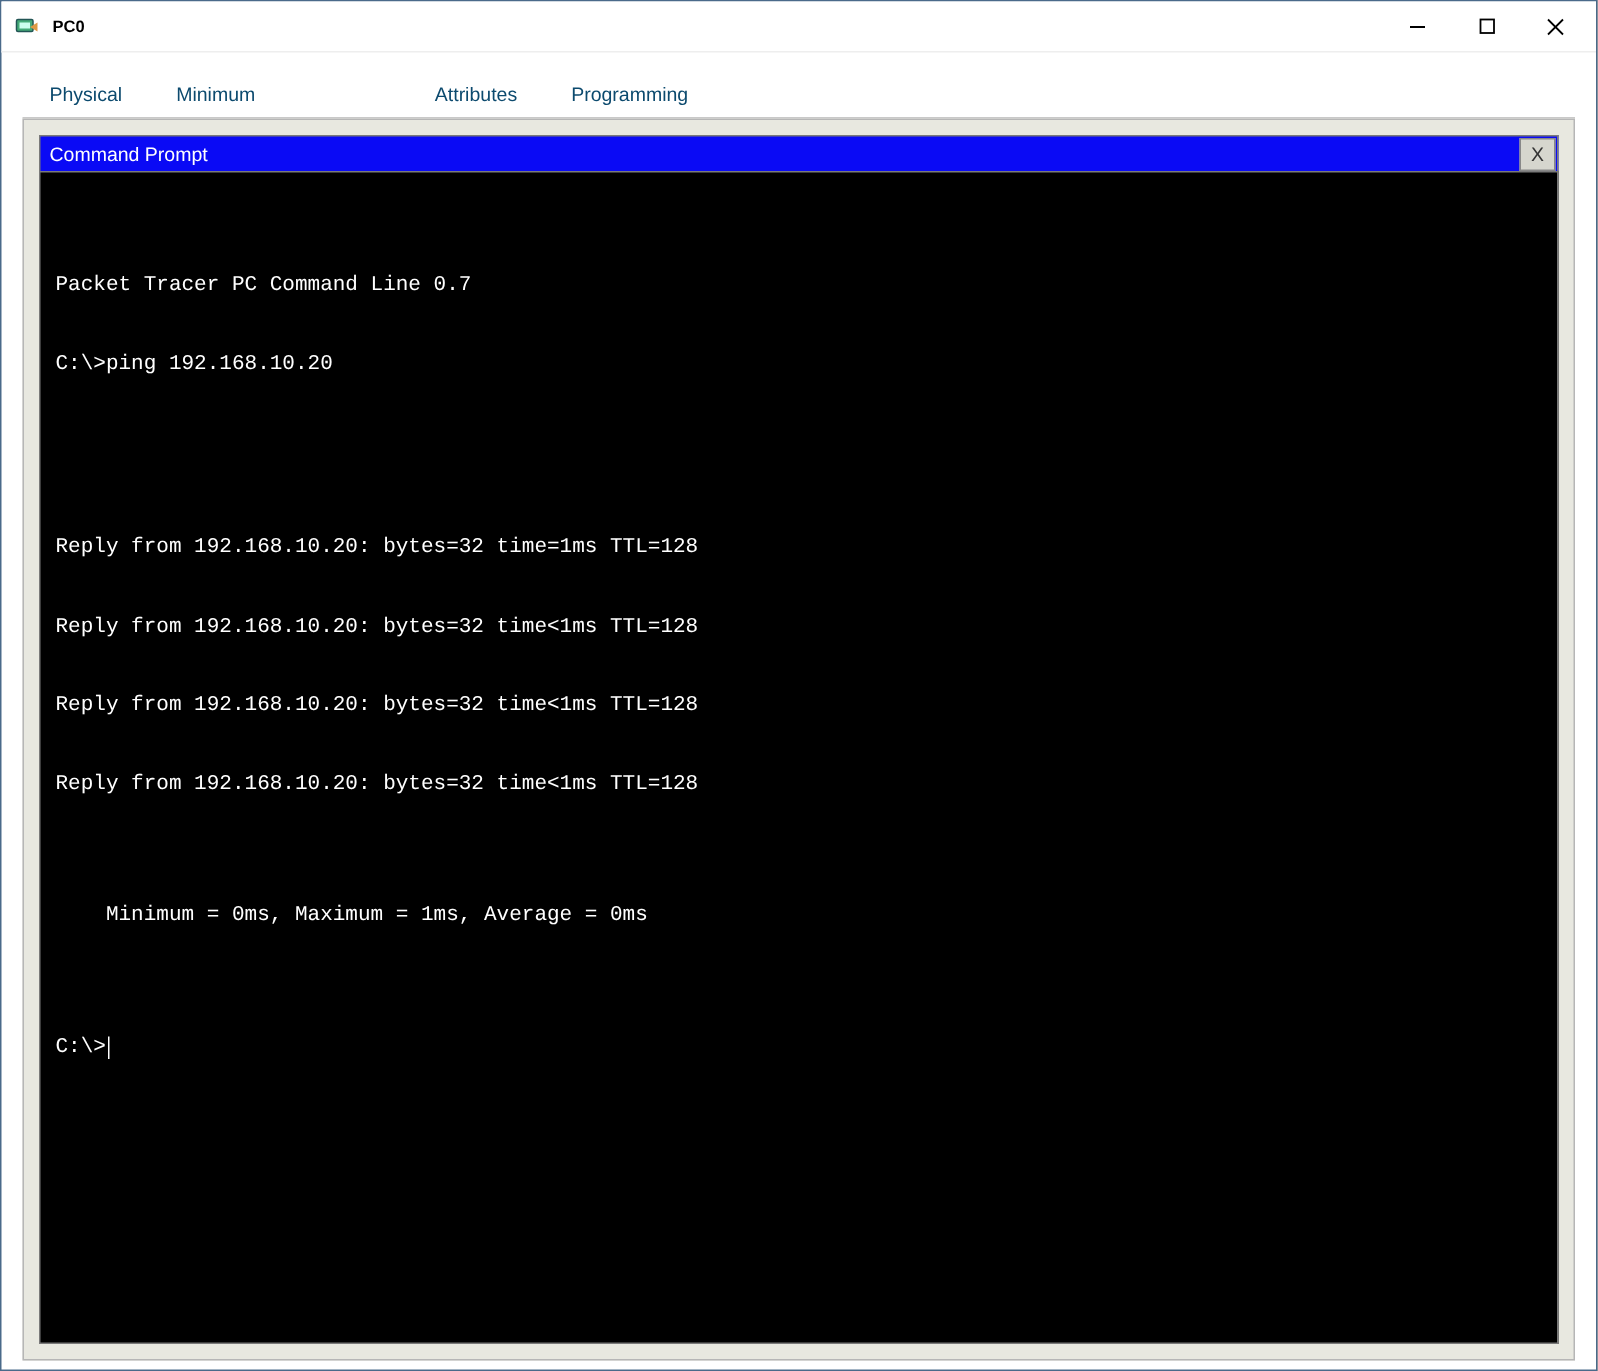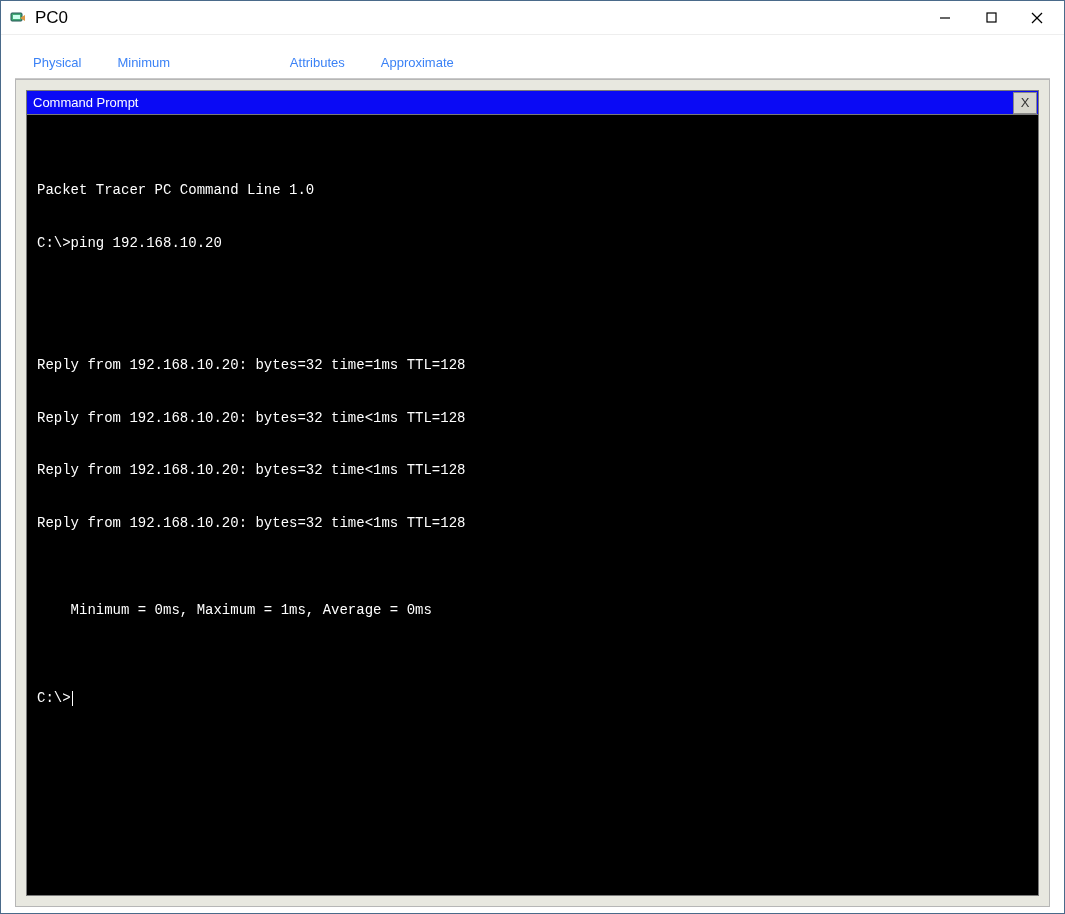--- a/index.html
+++ b/index.html
@@ -25,23 +25,24 @@
     padding: 0 4px 0 8px;
     background: #fff;
     border-bottom: 1px solid #eee;
   }
   .titlebar .app-icon {
     width: 18px; height: 18px;
     margin-right: 8px;
     display: inline-flex; align-items: center; justify-content: center;
   }
   .titlebar .title {
-    font-size: 17px;
+    font-size: 11px;
     color: #000;
     flex: 1;
+    font-weight: bold;
   }
   .win-controls {
     display: flex;
     align-items: center;
   }
   .win-btn {
     width: 46px; height: 30px;
     display: flex; align-items: center; justify-content: center;
     font-size: 14px;
     color: #000;
@@ -57,21 +58,21 @@
     flex-direction: column;
   }
   .tabs {
     display: flex;
     border-bottom: 1px solid #c9c9c9;
     height: 30px;
   }
   .tab {
     padding: 6px 18px 6px 18px;
     font-size: 13px;
-    color: #3b82f6;
+    color: #0c4a6e;
     cursor: pointer;
     border-bottom: 3px solid transparent;
     margin-bottom: -1px;
   }
   .tab.active {
     color: #0c82d6;
     border-bottom: 3px solid #0c82d6;
     background: #fff;
     margin-top: 40px;
   }
@@ -162,32 +163,32 @@
     </div>
   </div>
 
   <div class="body-area">
 
     <div class="tabs">
       <div class="tab">Physical</div>
       <div class="tab">Minimum</div>
       <div class="tab active">Desktop</div>
       <div class="tab">Attributes</div>
-      <div class="tab">Approximate</div>
+      <div class="tab">Programming</div>
     </div>
 
     <div class="inner-frame">
 
       <div class="cmd-header">
         <span class="cmd-title">Command Prompt</span>
         <div class="cmd-close">X</div>
       </div>
 
       <div class="terminal">
-        <div class="line">Packet Tracer PC Command Line 1.0</div>
+        <div class="line">Packet Tracer PC Command Line 0.7</div>
         <div class="line">C:\&gt;ping 192.168.10.20</div>
         <div class="line"></div>
         <div class="line"></div>
         <div class="line">Reply from 192.168.10.20: bytes=32 time=1ms TTL=128</div>
         <div class="line">Reply from 192.168.10.20: bytes=32 time&lt;1ms TTL=128</div>
         <div class="line">Reply from 192.168.10.20: bytes=32 time&lt;1ms TTL=128</div>
         <div class="line">Reply from 192.168.10.20: bytes=32 time&lt;1ms TTL=128</div>
         <div class="line"></div>
         <div class="line">    Minimum = 0ms, Maximum = 1ms, Average = 0ms</div>
         <div class="line"></div>

